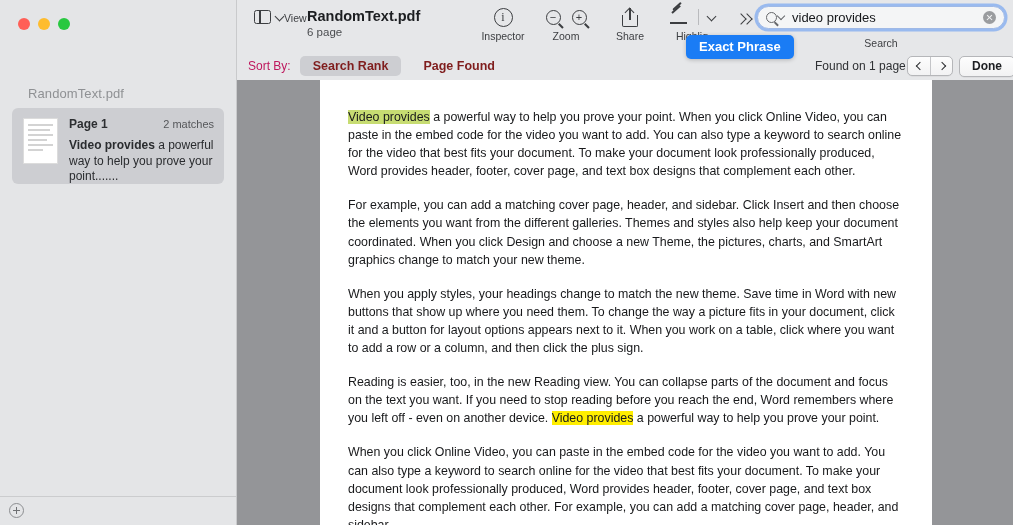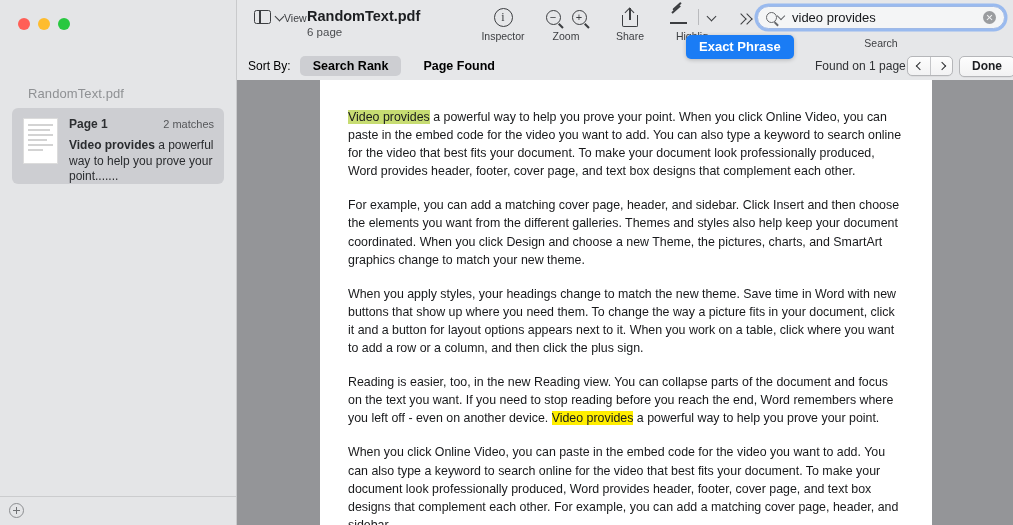--- a/index.html
+++ b/index.html
@@ -250,23 +250,23 @@
     white-space: nowrap;
   }
 
   
   .sortbar {
     position: absolute; left: 237px; top: 52px;
     width: 776px; height: 28px;
     background: #e6e7e9;
     display: flex; align-items: center;
   }
-  .sort-label { font-size: 12px; color: #000000; margin-left: 11px; }
+  .sort-label { font-size: 12px; color: #be185d; margin-left: 11px; }
   .seg {
-    font-size: 12.5px; font-weight: bold; color: #000000;
+    font-size: 12.5px; font-weight: bold; color: #7f1d1d;
     padding: 3px 13px; border-radius: 5px; margin-left: 9px;
   }
   .seg.active { background: #cdced2; }
 
   .found-text { font-size: 12px; color: #2f3134; position: absolute; left: 578px; }
   .navbtns {
     position: absolute; left: 670px;
     display: flex;
     border: 1px solid #b5b6b9; border-radius: 5px;
     background: linear-gradient(#fdfdfd,#f2f2f3);

